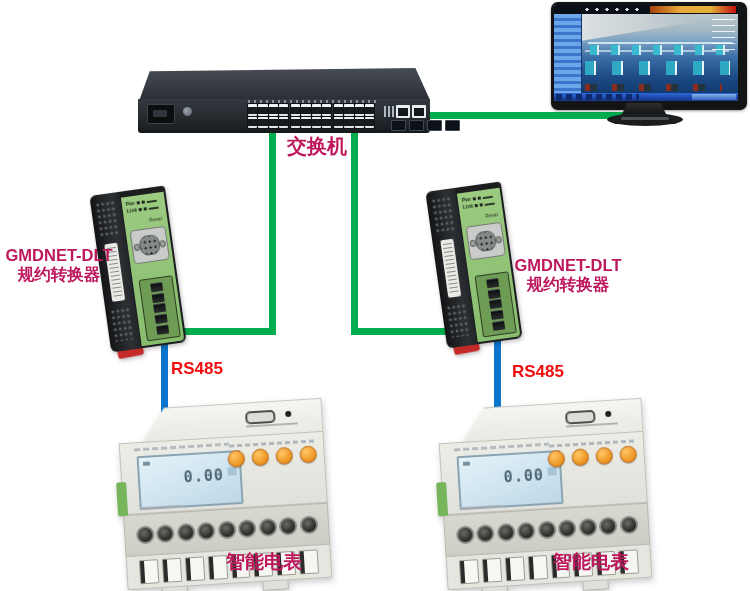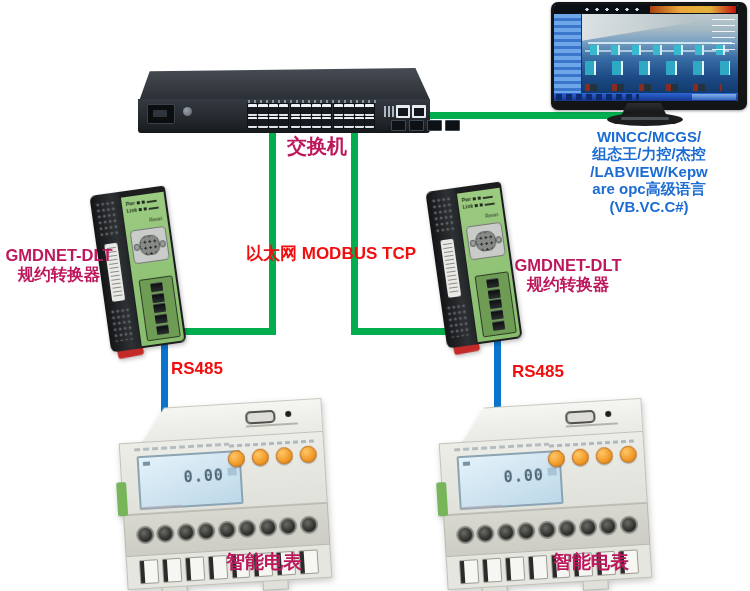--- a/index.html
+++ b/index.html
@@ -411,39 +411,31 @@
         <i></i>
     </div>
     <div class="mt-feet">
         <i class="ft-l"></i>
         <i class="ft-r"></i>
       </div>
   </div>
 
   <div class="lbl lbl-blue" style="left:287px;top:133px;font-size:20px;">交换机</div>
 
-  <div class="lbl lbl-red" style="left:246px;top:242px;font-size:17px;">以太网 MODBUS TCP</div>
 
   <div class="lbl lbl-blue" style="left:0px;top:246px;width:118px;text-align:center;font-size:16.5px;line-height:19px;">
     <div>GMDNET-DLT</div>
     <div>规约转换器</div>
   </div>
 
   <div class="lbl lbl-blue" style="left:512px;top:256px;width:112px;text-align:center;font-size:16.5px;line-height:19px;">
     <div>GMDNET-DLT</div>
     <div>规约转换器</div>
   </div>
 
   <div class="lbl lbl-red" style="left:171px;top:359px;font-size:17px;">RS485</div>
   <div class="lbl lbl-red" style="left:512px;top:362px;font-size:17px;">RS485</div>
 
   <div class="lbl lbl-blue" style="left:226px;top:549px;font-size:19px;">智能电表</div>
   <div class="lbl lbl-blue" style="left:553px;top:549px;font-size:19px;">智能电表</div>
 
-  <div class="caption" style="left:556px;top:128px;width:186px;">
-    <div>WINCC/MCGS/</div>
-    <div>组态王/力控/杰控</div>
-    <div>/LABVIEW/Kepw</div>
-    <div>are opc高级语言</div>
-    <div>(VB.VC.C#)</div>
-  </div>
 
 </div>
 
 </body></html>

